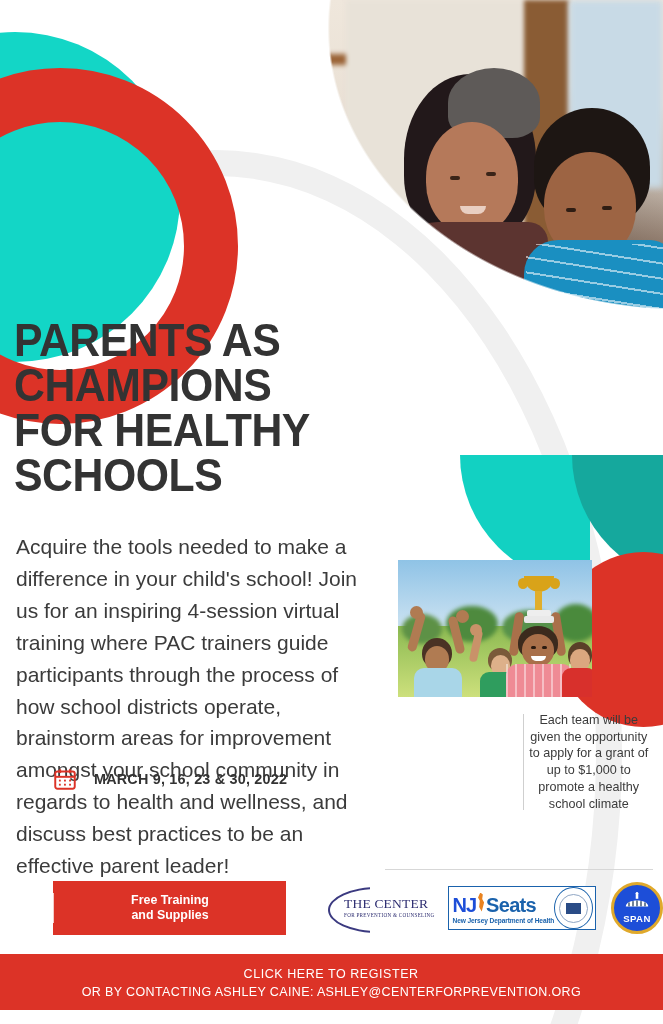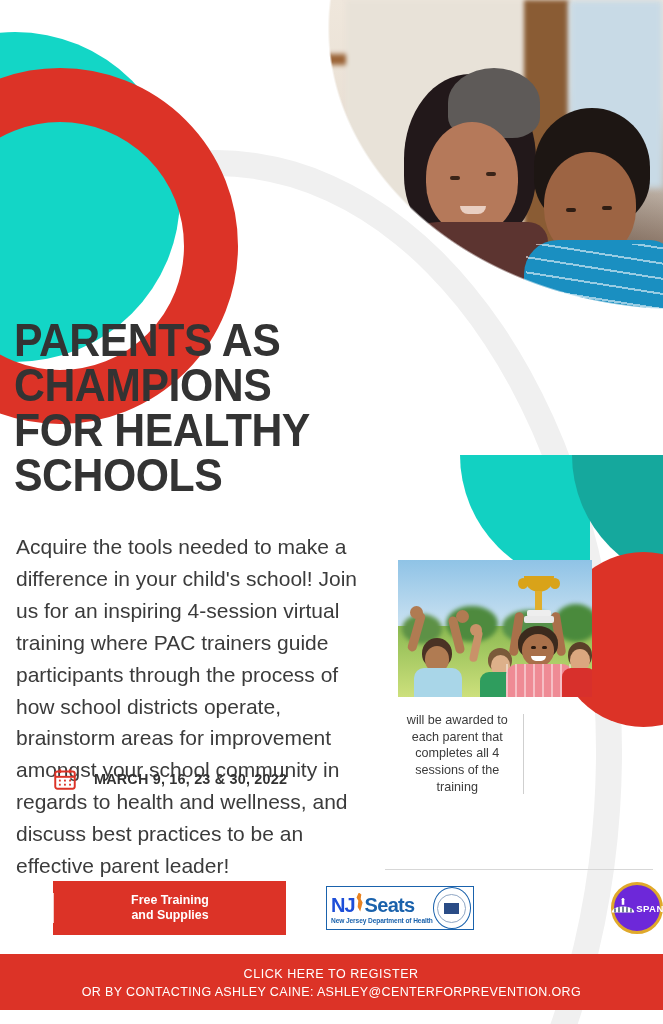--- a/index.html
+++ b/index.html
@@ -212,23 +212,23 @@
   }
   .njh-seal .inner{
     width:27px;height:27px;border-radius:50%;
     border:1px solid #8fa6c4;
     display:flex;align-items:center;justify-content:center;
   }
   .njh-seal .bldg{width:15px;height:11px;background:#2a4c86;}
 
   .logo-span{
     width:52px;height:52px;border-radius:50%;
-    background:#6d28d9;border:3.5px solid #e0a92b;
+    background:#1d4ed8;border:3.5px solid #e0a92b;
     box-sizing:border-box;
-    display:flex;align-items:center;justify-content:center;
+    display:flex;flex-direction:column;align-items:center;justify-content:center;
     position:relative;
   }
   .span-txt{
     color:#fff;font-size:9.6px;font-weight:bold;letter-spacing:.4px;margin-top:1px;
   }
 
   
   .footer{
     position:absolute;left:0;bottom:14px;width:663px;height:56px;
     background:#dc3327;z-index:10;
@@ -415,30 +415,35 @@
   <div class="badge">
     <div class="b-div"></div>
     <div class="b-cell">
       <div>Free Training</div>
       <div>and Supplies</div>
     </div>
   </div>
 
   <div class="offers">
     <div class="offer">
-      <div class="o-body">will be awarded to each parent that completes all 4 sessions of the training</div>
     </div>
     <div class="o-div"></div>
     <div class="offer">
+      <div class="o-body">Each team will be given the opportunity to apply for a grant of up to $1,000 to promote a healthy school climate</div>
     </div>
   </div>
 
   <div class="logo-rule"></div>
   <div class="logos">
 
+    <div class="logo-center">
+      <div class="lc-arc"></div>
+      <div class="lc-t1">THE CENTER</div>
+      <div class="lc-t2">FOR PREVENTION &amp; COUNSELING</div>
+    </div>
 
     <div class="logo-njh">
       <div class="njh-left">
         <div class="njh-top">
           <span class="njh-nj">NJ</span>
           <span class="njh-state"></span>
           <span class="njh-h">Seats</span>
         </div>
         <div class="njh-sub">New Jersey Department of Health</div>
       </div>

